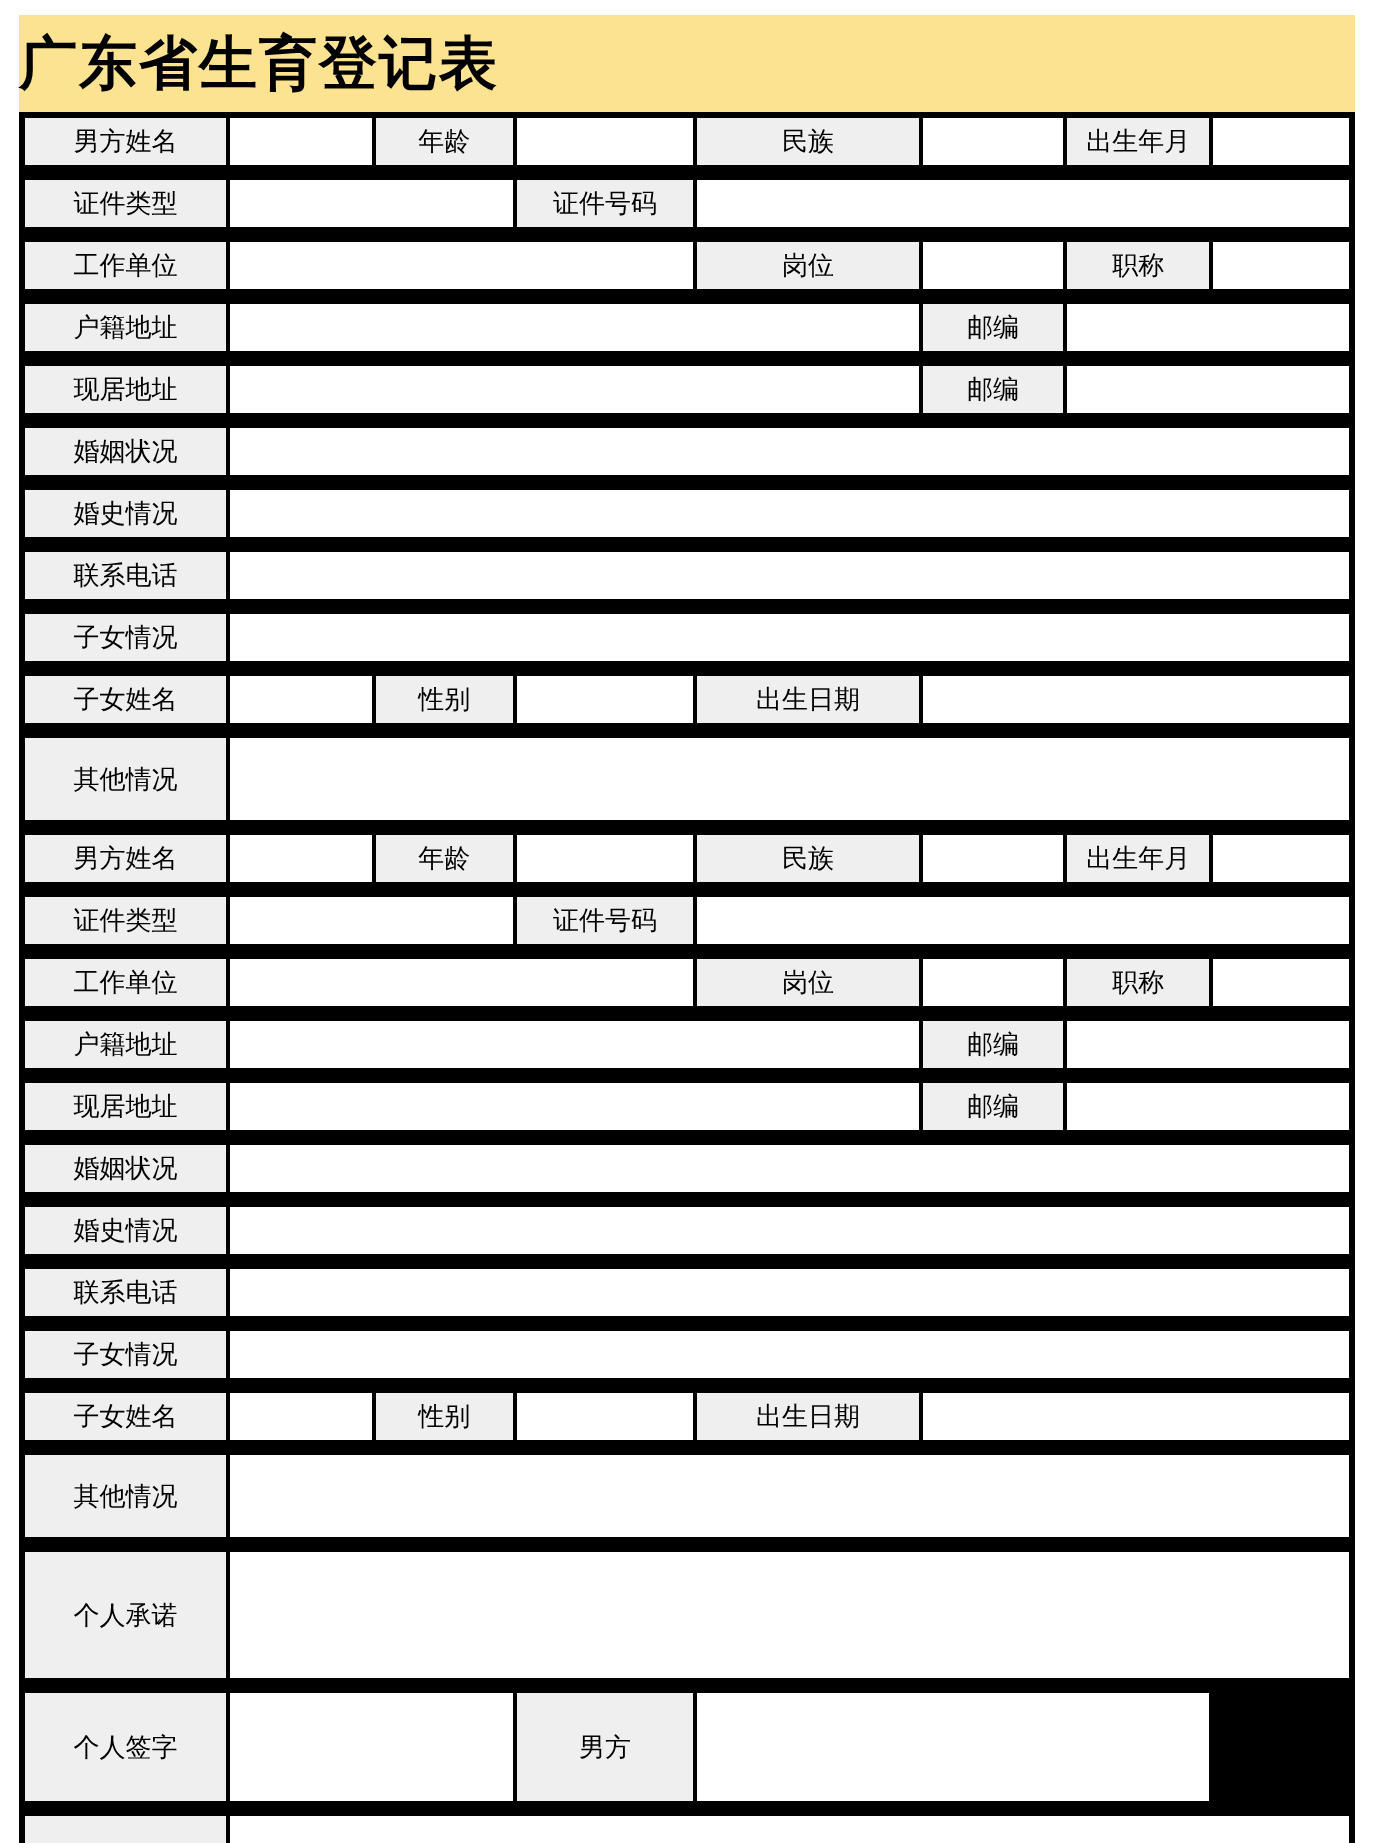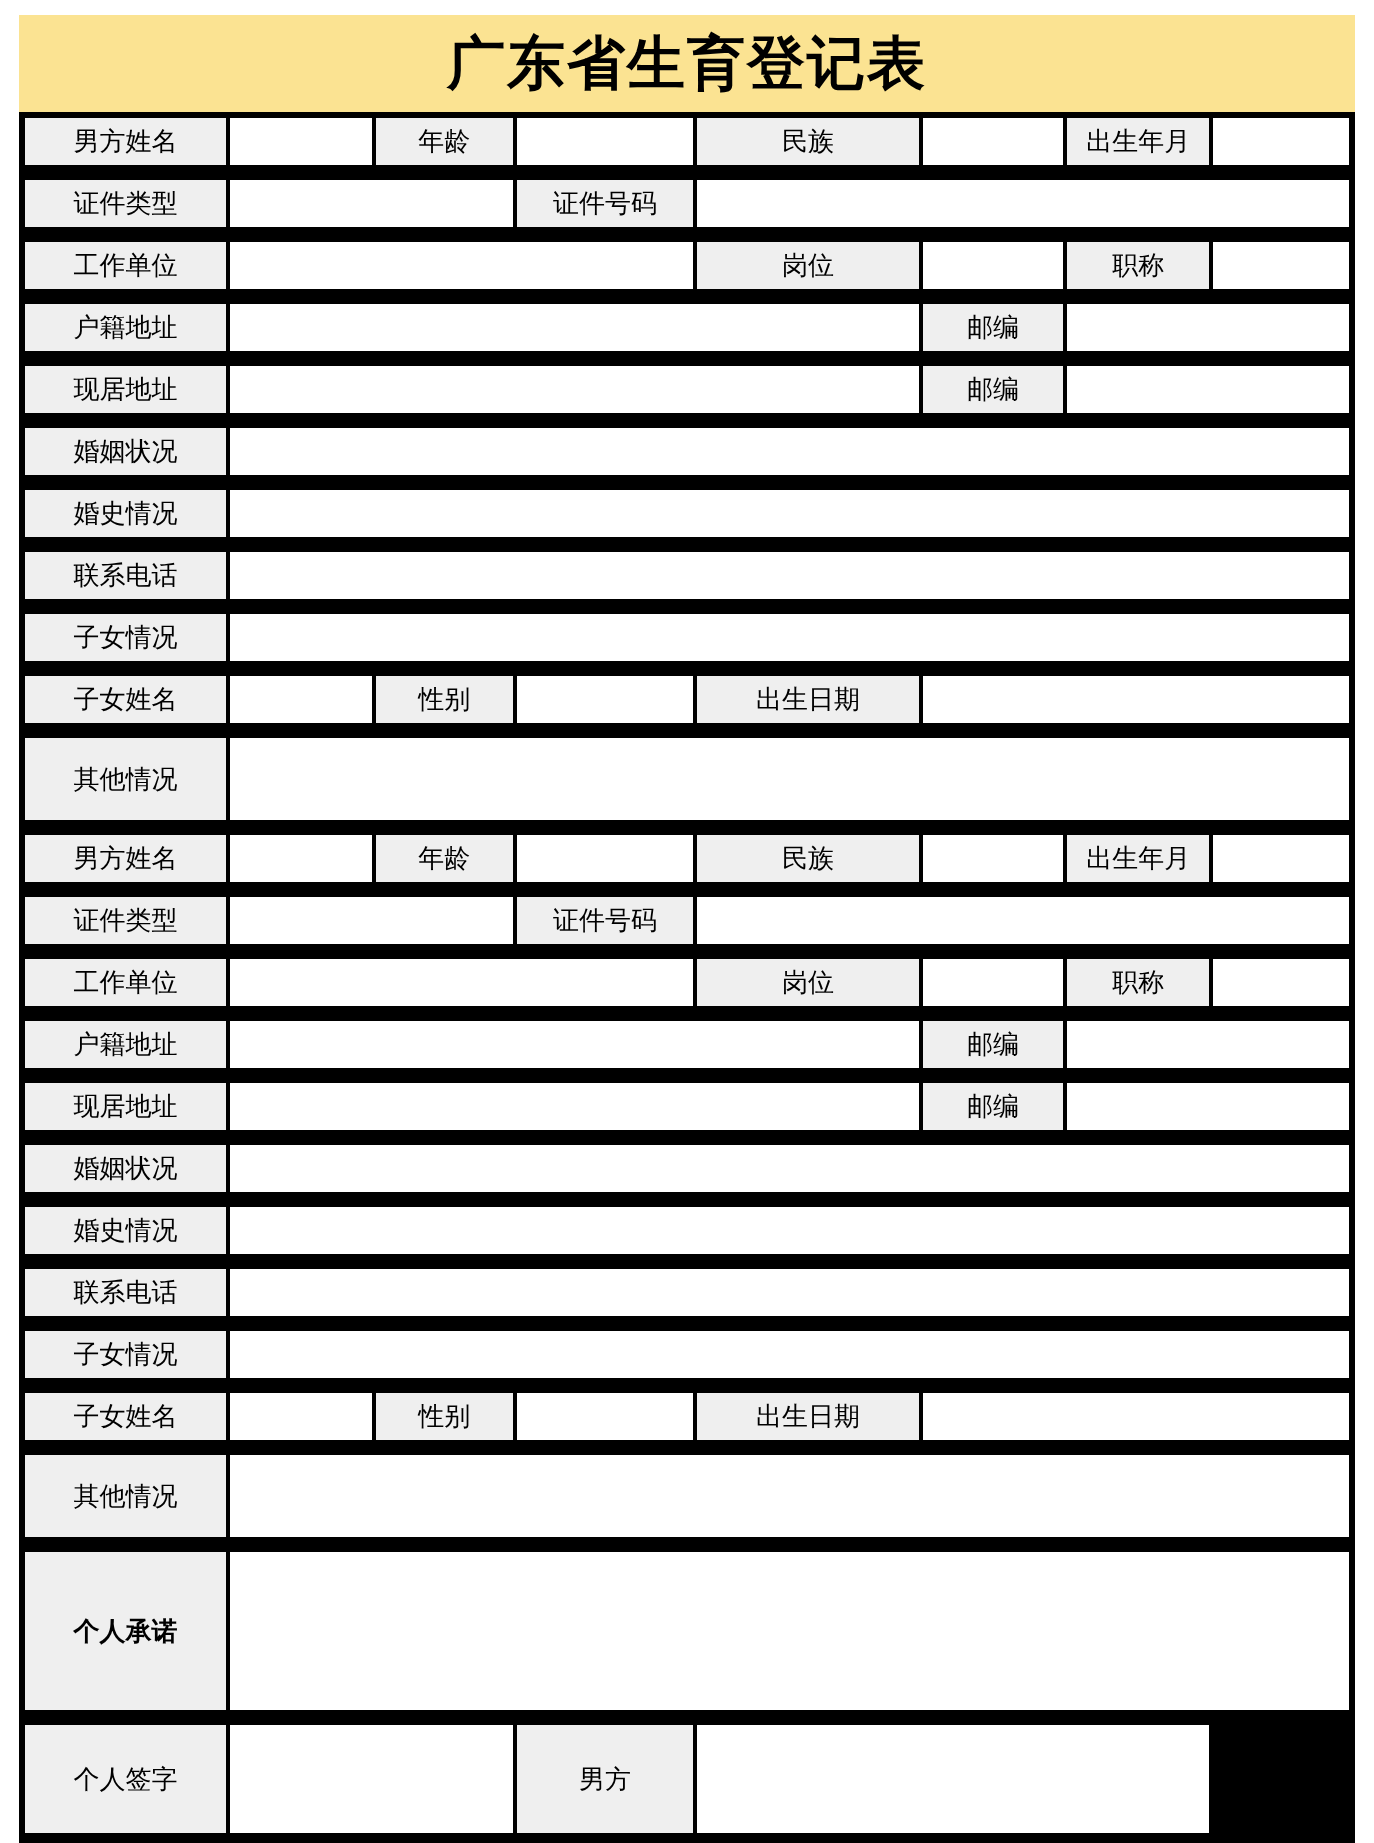--- a/index.html
+++ b/index.html
@@ -13,42 +13,41 @@
   body{font-family:"Liberation Sans","DejaVu Sans",sans-serif;color:var(--text);}
   .page{
     width:1336px;
     margin:15px 19px 7px 19px;
   }
   .title-band{
     background:var(--header-bg);
     height:97px;
     display:flex;
     align-items:center;
-    justify-content:center;
     font-size:58px;
     font-weight:900;
     letter-spacing:2px;
     color:var(--text);
   }
   .form-table{
     display:flex;
     flex-direction:column;
     gap:15px;
     background:var(--border);
     border:6px solid var(--border);
   }
   .row{
     display:grid;
     grid-template-columns:207fr 146fr 141fr 182fr 228fr 145fr 146fr 140fr;
     column-gap:4px;
     background:var(--border);
   }
   .h-std{height:47px;}
   .h-tall{height:82px;}
-  .h-commit{height:158px;font-weight:bold;}
+  .h-commit{height:126px;}
   .h-sign{height:108px;text-align:right;}
   .h-note{height:182px;border-radius:28px;}
   .cell{background:#ffffff;}
   .cell.label{
     background:var(--label-bg);
     display:flex;
     align-items:center;
     justify-content:center;
     font-size:26px;
     line-height:1.1;

